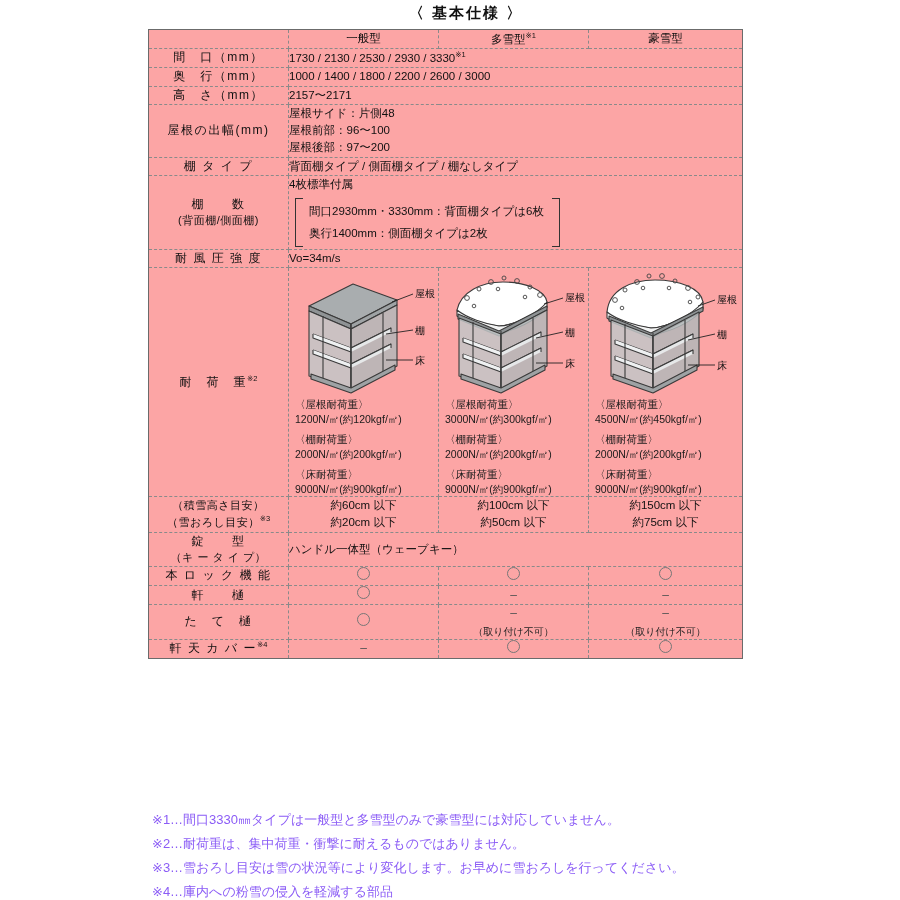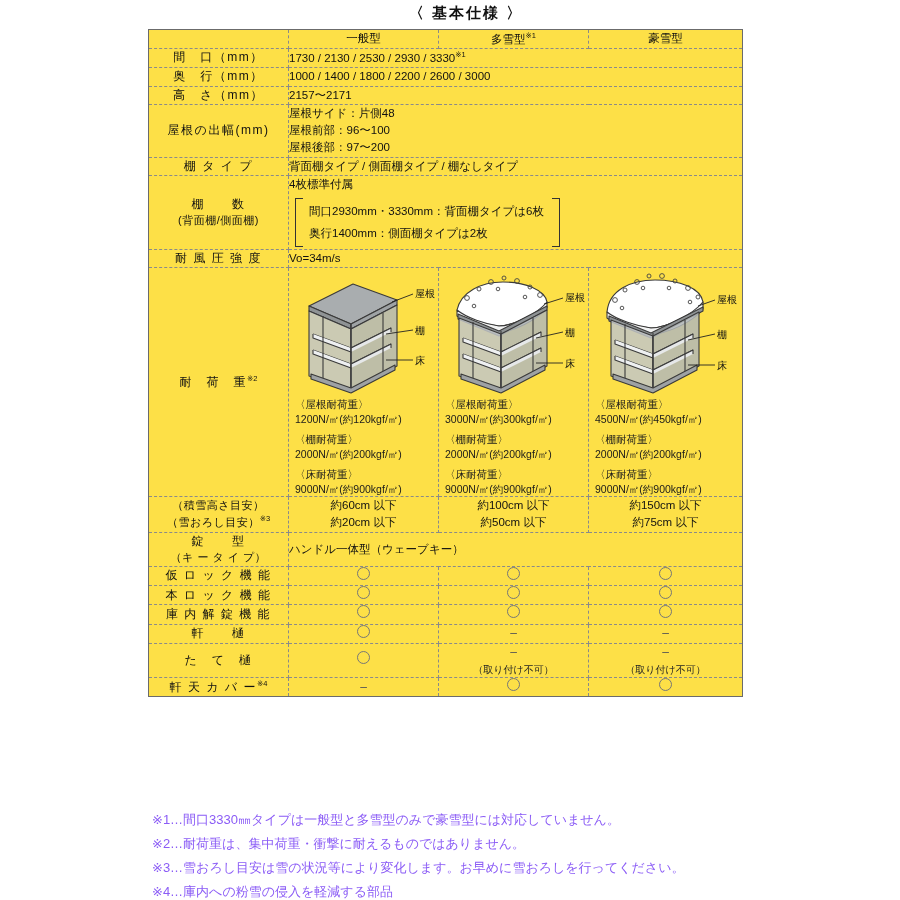--- a/index.html
+++ b/index.html
@@ -41,21 +41,21 @@
     table-layout: fixed;
     border: 1.5px solid #6b6b6b;
     font-size: 11.5px;
     background: #fff;
   }
   table.spec td {
     border-right: 1px dashed #8a8a8a;
     border-bottom: 1px dashed #8a8a8a;
     padding: 0;
     vertical-align: middle;
-    background: #fde047;
+    background: #fca5a5;
   }
   table.spec td:last-child { border-right: none; }
   table.spec tr:last-child td { border-bottom: none; }
 
   
   td.lbl {
     width: 140px;
     text-align: center;
     border-right: 1px solid #5a5a5a;
     padding: 3px 2px;
@@ -434,40 +434,28 @@
       </tr>
 
       <tr>
         <td class="lbl">
           <span>錠　　型</span>
           <span class="sub">（キ ー タ イ プ）</span>
         </td>
         <td class="val span3" colspan="3">ハンドル一体型（ウェーブキー）</td>
       </tr>
 
-      <tr>
-        <td class="lbl">仮 ロ ッ ク 機 能</td>
-        <td class="val c"><span class="mark"></span></td>
-        <td class="val c"><span class="mark"></span></td>
-        <td class="val c"><span class="mark"></span></td>
-      </tr>
 
       <tr>
         <td class="lbl">本 ロ ッ ク 機 能</td>
         <td class="val c"><span class="mark"></span></td>
         <td class="val c"><span class="mark"></span></td>
         <td class="val c"><span class="mark"></span></td>
       </tr>
 
-      <tr>
-        <td class="lbl">庫 内 解 錠 機 能</td>
-        <td class="val c"><span class="mark"></span></td>
-        <td class="val c"><span class="mark"></span></td>
-        <td class="val c"><span class="mark"></span></td>
-      </tr>
 
       <tr>
         <td class="lbl">軒　　樋</td>
         <td class="val c"><span class="mark"></span></td>
         <td class="val c"><span class="dash">–</span></td>
         <td class="val c"><span class="dash">–</span></td>
       </tr>
 
       <tr>
         <td class="lbl">た　て　樋</td>

